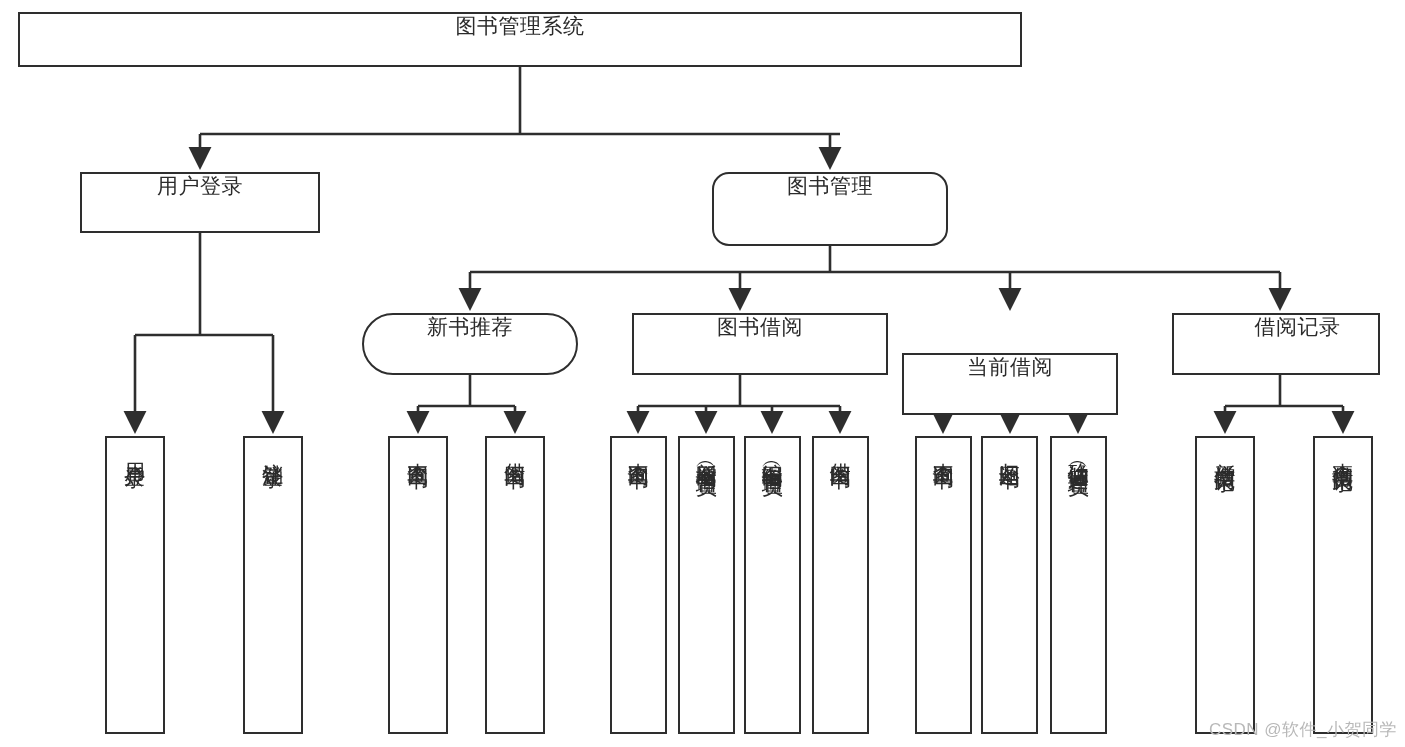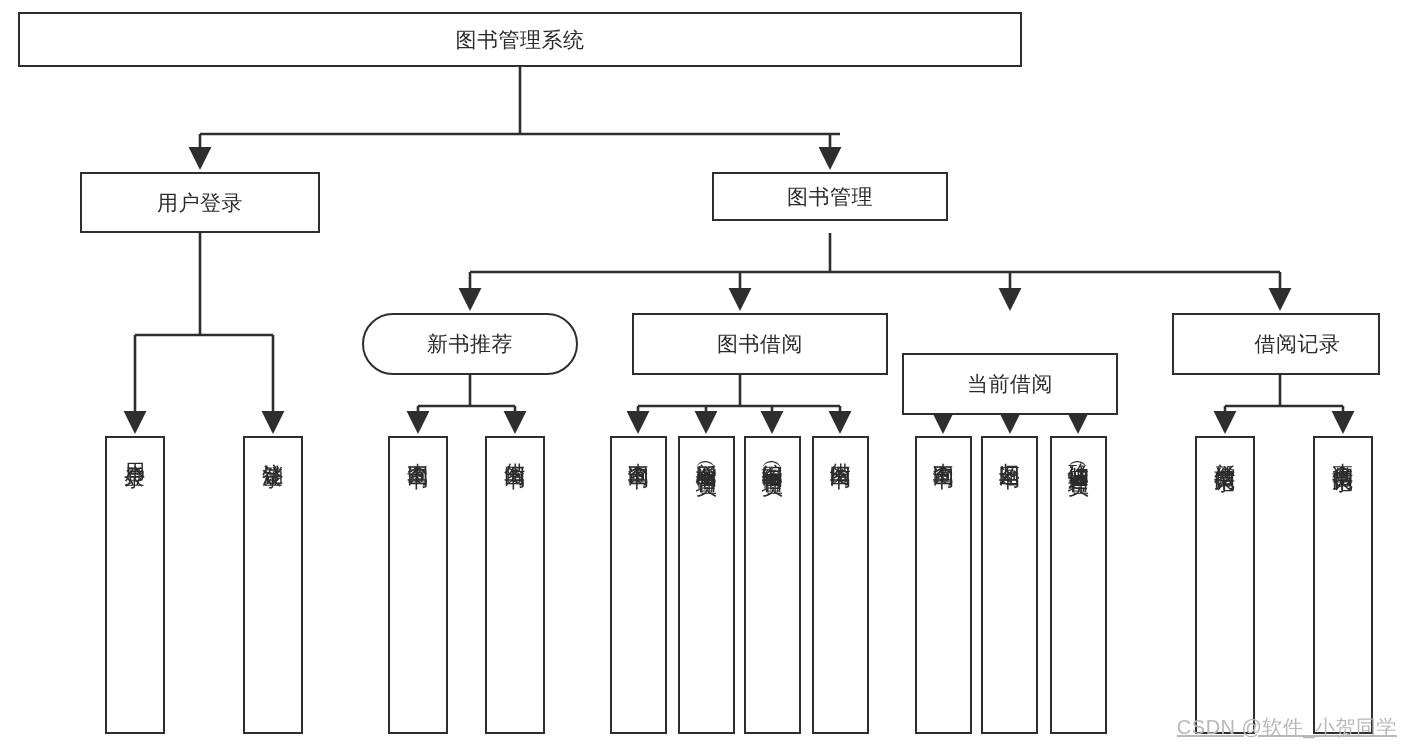--- a/index.html
+++ b/index.html
@@ -24,21 +24,20 @@
     width: 1405px;
     height: 747px;
     pointer-events: none;
   }
   .node {
     position: absolute;
     box-sizing: border-box;
     border: 2.5px solid #2e2e2e;
     background: #ffffff;
     display: flex;
-    align-items: center;
     justify-content: center;
     color: #2b2b2b;
   }
   .node .label {
     display: block;
     text-align: center;
     letter-spacing: 0.5px;
   }
   
   .node.horiz .label {
@@ -57,26 +56,25 @@
     text-orientation: upright;
     font-size: 21px;
     line-height: 1.32;
     letter-spacing: 2px;
     white-space: nowrap;
   }
   .watermark {
     position: absolute;
     right: 8px;
     bottom: 6px;
-    font-size: 20px;
+    font-size: 17px;
     color: #b8b8b8;
     letter-spacing: 0.5px;
     white-space: nowrap;
     user-select: none;
-    text-decoration: underline;
   }
 </style>
 </head>
 <body>
 
 <div id="diagram-root">
 
   <svg class="edges" viewBox="0 0 1405 747" xmlns="http://www.w3.org/2000/svg">
     <defs>
       <marker id="arrow" viewBox="0 0 12 12" refX="10" refY="6" markerWidth="9" markerHeight="9" orient="auto-start-reverse">
@@ -127,21 +125,21 @@
     </g>
   </svg>
 
   <div class="node horiz" id="node-root" style="left: 18px; top: 12px; width: 1004px; height: 55px;">
     <span class="label">图书管理系统</span>
   </div>
 
   <div class="node horiz" id="node-l1-0" style="left: 80px; top: 172px; width: 240px; height: 61px;">
     <span class="label">用户登录</span>
   </div>
-  <div class="node horiz" id="node-l1-1" style="left: 712px; top: 172px; width: 236px; height: 49px;">
+  <div class="node horiz" id="node-l1-1" style="left: 712px; top: 172px; width: 236px; height: 74px; border-radius: 17px;">
     <span class="label">图书管理</span>
   </div>
 
   <div class="node horiz" id="node-l2-0" style="left: 362px; top: 313px; width: 216px; height: 62px; border-radius: 31px;">
     <span class="label">新书推荐</span>
   </div>
   <div class="node horiz" id="node-l2-1" style="left: 632px; top: 313px; width: 256px; height: 62px;">
     <span class="label">图书借阅</span>
   </div>
   <div class="node horiz" id="node-l2-2" style="left: 902px; top: 313px; width: 216px; height: 62px; margin-top: 40px;">

